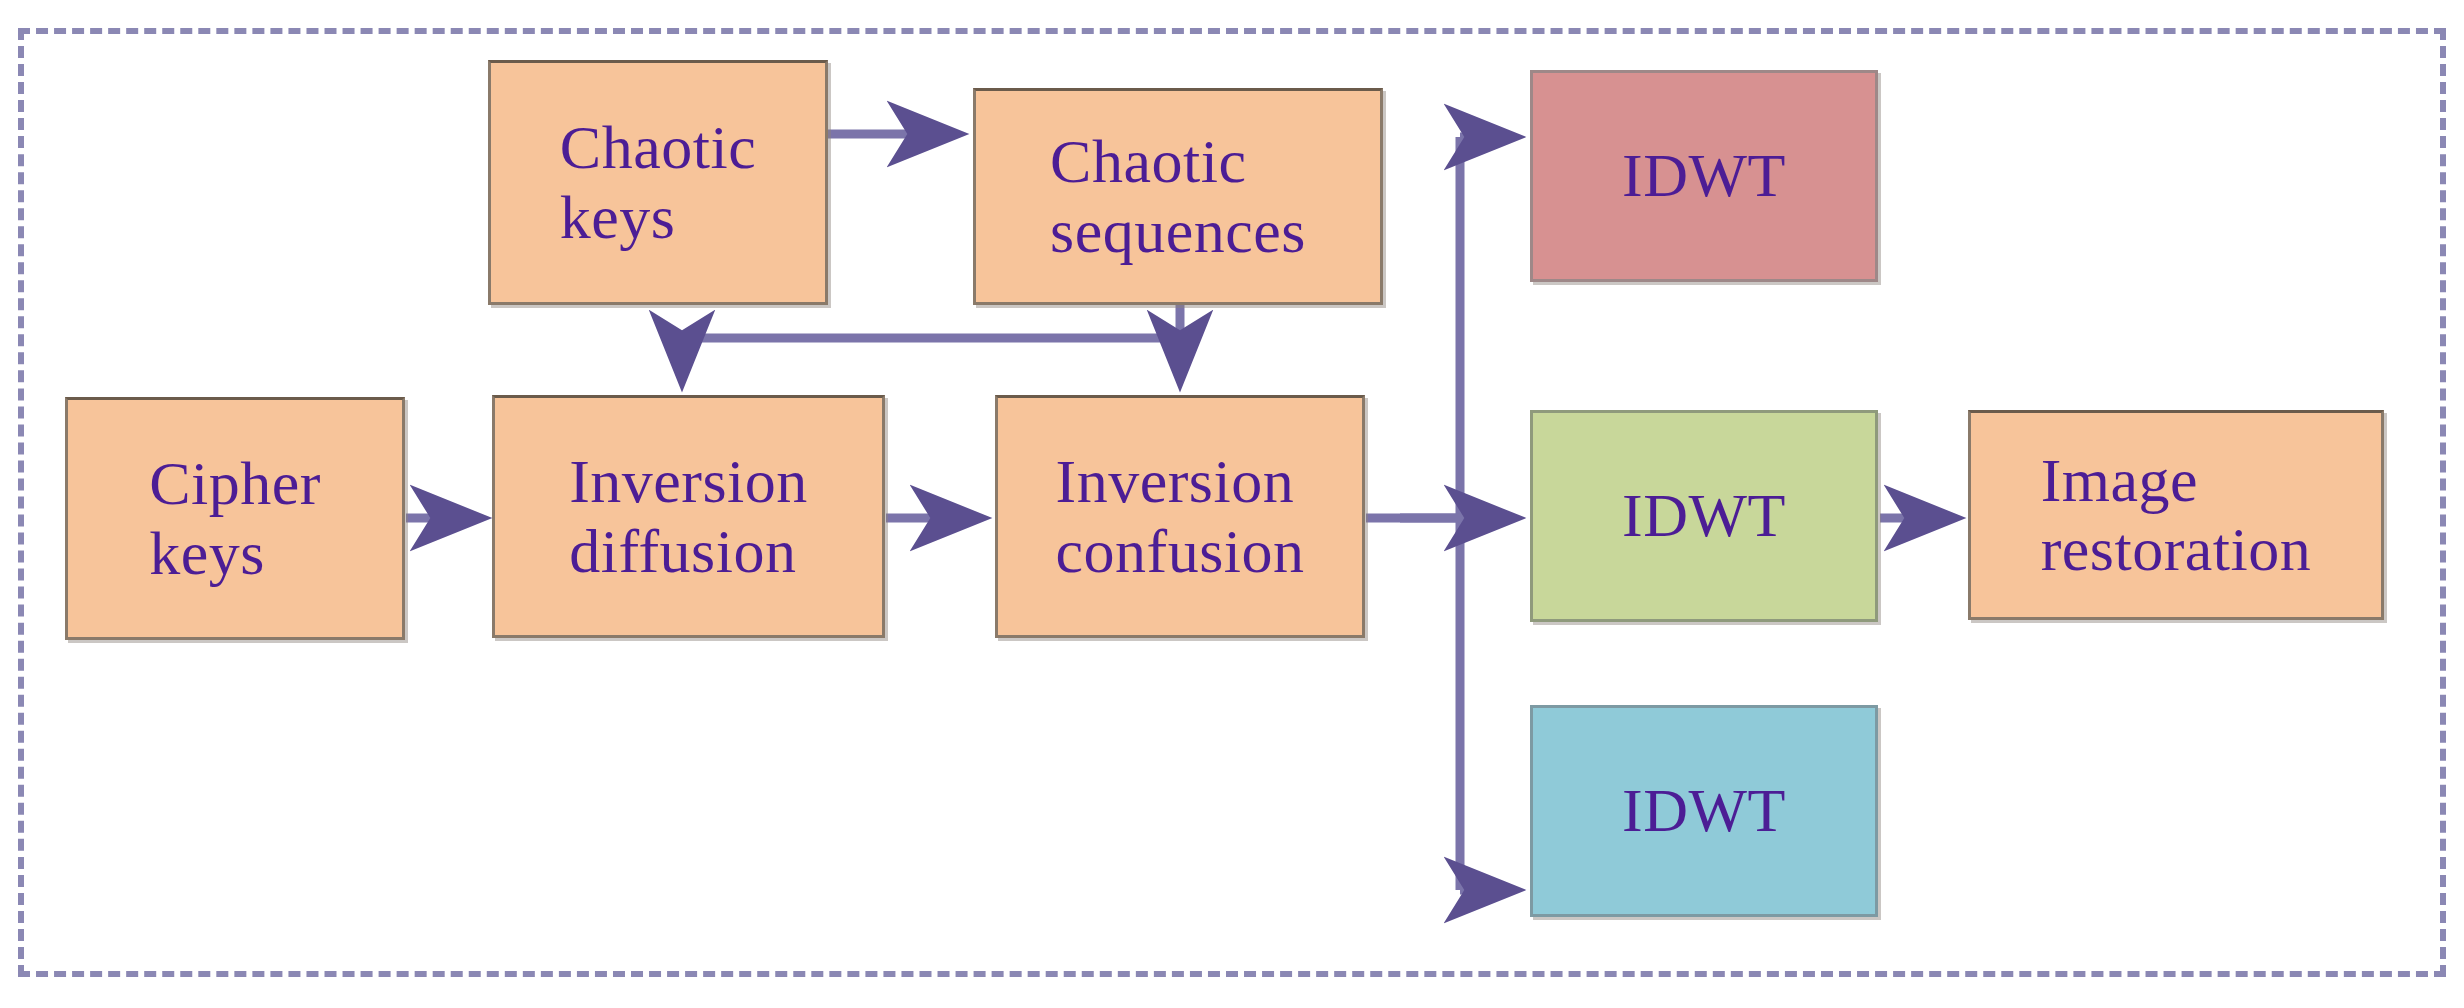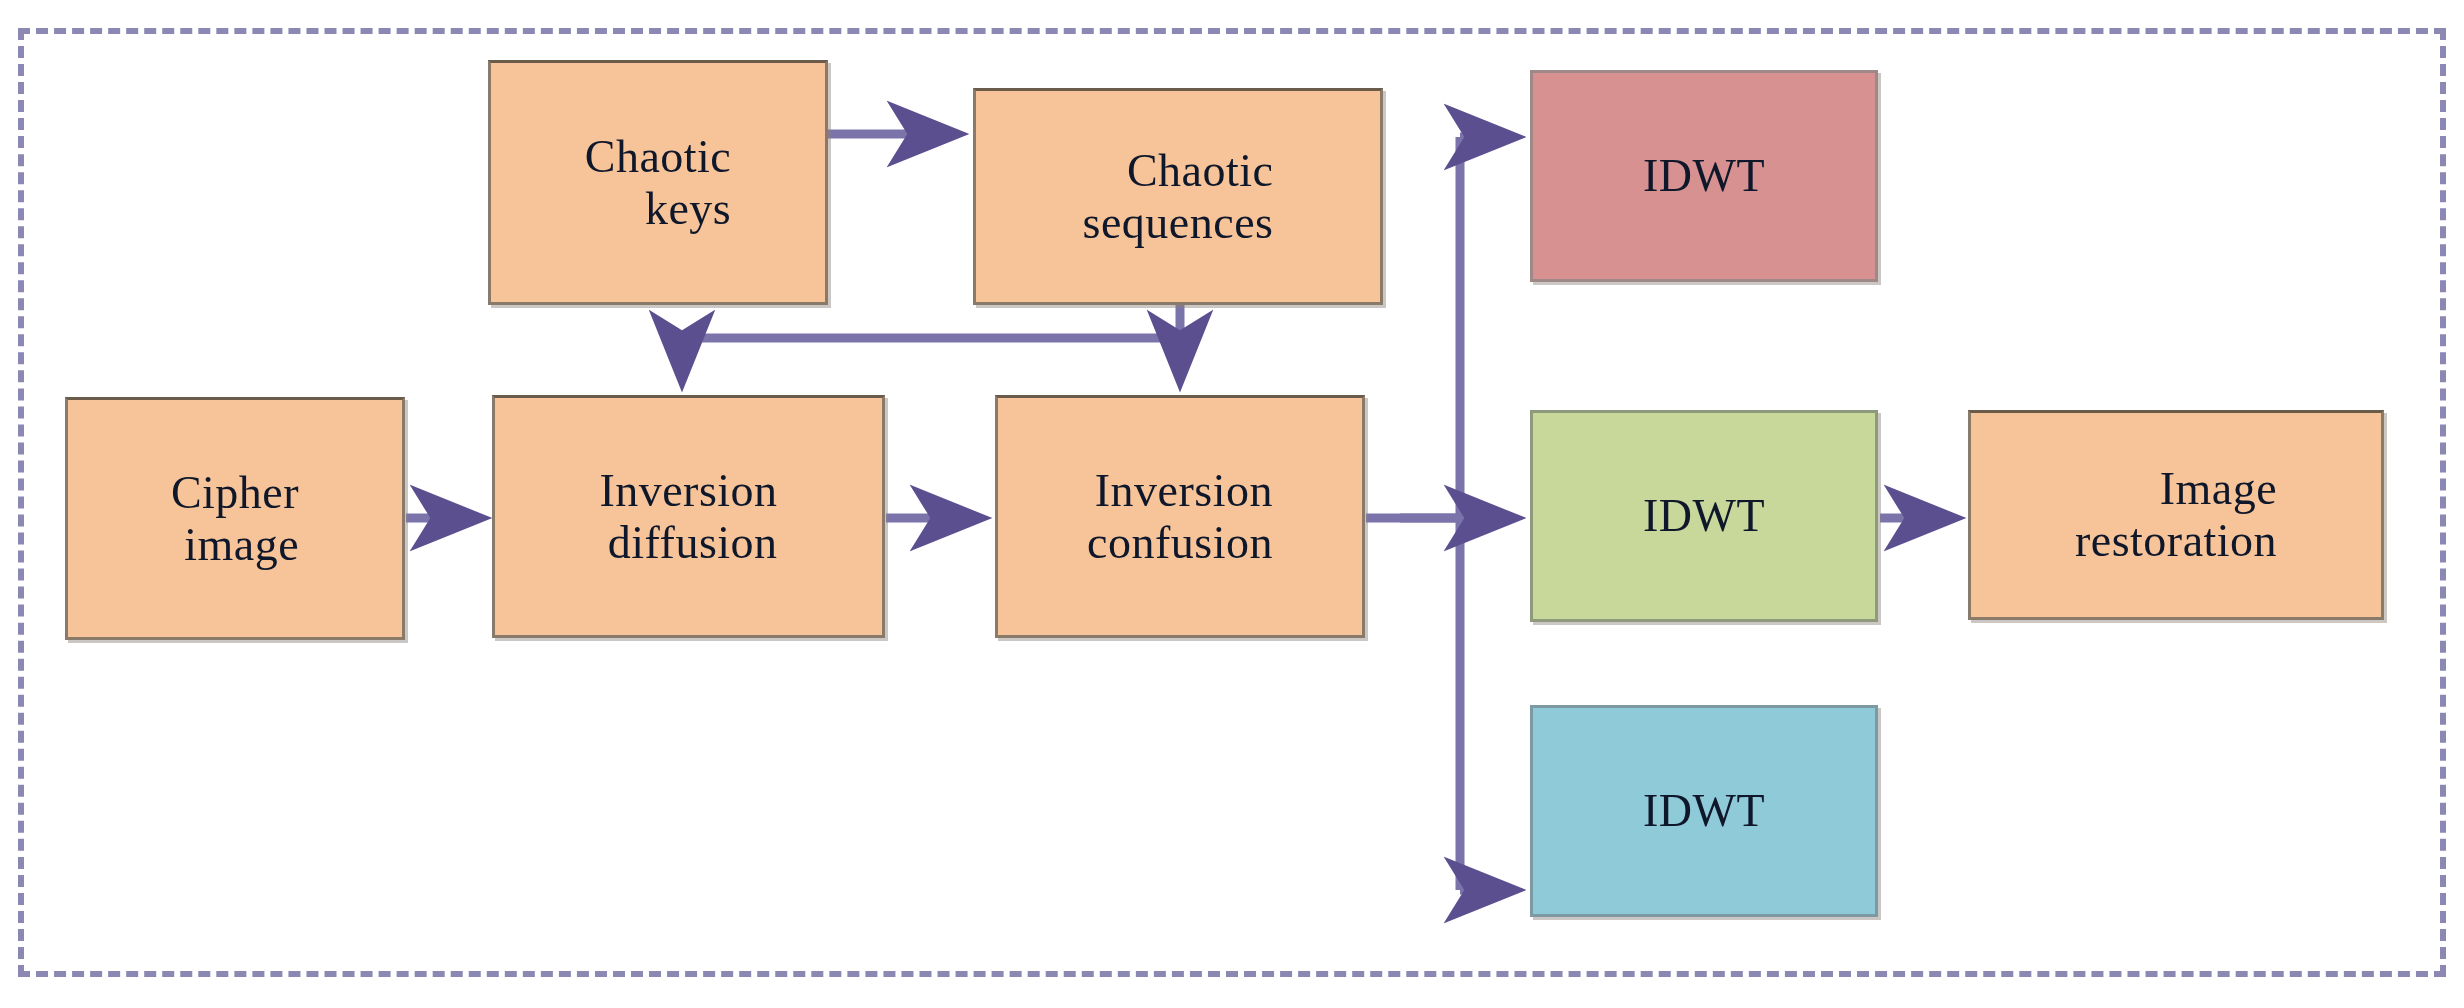--- a/index.html
+++ b/index.html
@@ -23,23 +23,23 @@
     height: 949px;
     border: 6px dashed #8b88b4;
     box-sizing: border-box;
   }
   .node {
     position: absolute;
     box-sizing: border-box;
     display: flex;
     align-items: center;
     justify-content: center;
-    text-align: right;
-    color: #0f172a;
-    font-size: 46px;
+    text-align: left;
+    color: #4c1d95;
+    font-size: 62px;
     line-height: 1.12;
     letter-spacing: 0.5px;
     border: 3px solid #8a7a6a;
     border-top-color: #6b5b4b;
     box-shadow: 3px 3px 0 rgba(140,130,125,0.45);
     white-space: pre-line;
     padding: 0 6px;
   }
   .node.orange { background: #f7c49a; }
   .node.red    { background: #d79191; border-color: #9e8888; }
@@ -105,21 +105,21 @@
 keys</span>
   </div>
 
   <div class="node orange" style="left:973px; top:88px; width:410px; height:217px;">
     <span>Chaotic
 sequences</span>
   </div>
 
   <div class="node orange" style="left:65px; top:397px; width:340px; height:243px;">
     <span>Cipher
-image</span>
+keys</span>
   </div>
 
   <div class="node orange" style="left:492px; top:395px; width:393px; height:243px;">
     <span>Inversion
 diffusion</span>
   </div>
 
   <div class="node orange" style="left:995px; top:395px; width:370px; height:243px;">
     <span>Inversion
 confusion</span>

